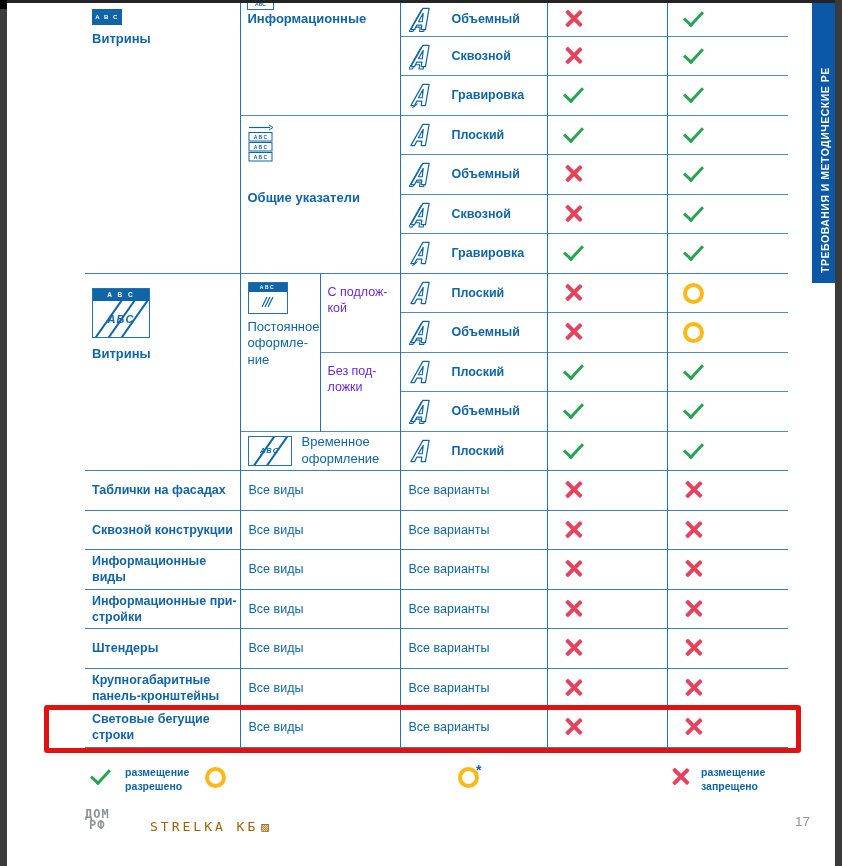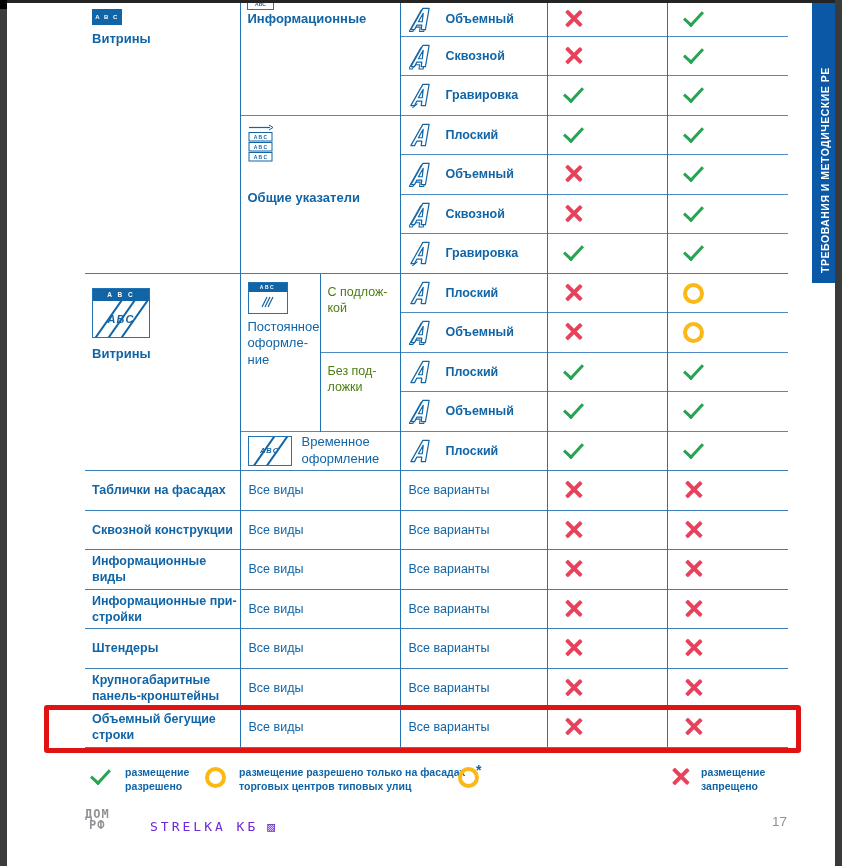--- a/index.html
+++ b/index.html
@@ -25,22 +25,22 @@
   td.cat{vertical-align:top;}
   td.type,td.sub,td.variant,td.m,td.kinds,td.variants{border-left:1px solid #2273B4;}
   td.bt{border-top:1px solid #4E8BC2;}
   tr.sec>td{border-top:1px solid #3F7FB8;}
   tr.btm>td{border-bottom:1px solid #3F7FB8;}
   td.type{vertical-align:top;padding:8px 5px 0 7px;}
   td.sub{vertical-align:top;padding:10px 4px 0 7px;}
   .cat-label{font-weight:bold;font-size:13px;color:#1165A6;white-space:pre-line;line-height:1.25;padding-left:7px;}
   .type-label{font-weight:bold;font-size:13px;color:#1165A6;line-height:1.25;}
   .type-label-reg{font-weight:normal;font-size:13px;color:#1165A6;white-space:pre-line;line-height:1.3;}
-  .sub-label{font-weight:normal;font-size:12.5px;color:#4d7c0f;white-space:pre-line;line-height:1.3;}
-  .v-label{font-weight:bold;font-size:12.5px;color:#1165A6;}
+  .sub-label{font-weight:normal;font-size:12.5px;color:#6d28d9;white-space:pre-line;line-height:1.3;}
+  .v-label{font-weight:bold;font-size:12.5px;color:#1165A6;margin-left:6px;}
   .plain-label{font-weight:normal;font-size:12.5px;color:#1165A6;padding-left:8px;}
   .simple-label{font-weight:bold;font-size:12.5px;color:#1165A6;white-space:pre-line;line-height:1.3;padding-left:7px;}
   .vcell{display:flex;align-items:center;gap:13px;padding-left:8px;}
   .type-h{display:flex;align-items:center;gap:10px;}
   td.m{padding-left:13px;}
 
   
   .mark{position:relative;display:inline-block;width:26px;height:26px;flex:none;vertical-align:middle;}
   .mark[data-mark="check"]::before{content:"";position:absolute;left:3px;top:5px;width:16px;height:8px;
     border-left:3.5px solid #27A351;border-bottom:3.5px solid #27A351;transform:rotate(-47deg);}
@@ -85,24 +85,24 @@
   .lg .mark{margin-top:1px;}
   .lg1{left:81px;}  .lg1 .lg-text{margin-left:11px;}
   .lg2{left:196px;} .lg2 .lg-text{margin-left:10px;}
   .lg3{left:449px;} .lg3 .lg-text{margin-left:8px;}
   .lg4{left:661px;} .lg4 .lg-text{margin-left:7px;}
   .lg-star{color:#1165A6;font-weight:bold;font-size:14px;margin-left:-6px;line-height:1;}
 
   
   .logo{position:absolute;left:78px;top:806px;color:#8F9296;font-family:"DejaVu Sans Mono",monospace;
     font-weight:bold;font-size:12px;line-height:.95;letter-spacing:1px;text-align:center;}
-  .studio{position:absolute;left:143px;top:816px;color:#6d28d9;font-family:"DejaVu Sans Mono",monospace;
-    font-size:13px;letter-spacing:3px;display:flex;align-items:center;gap:9px;}
+  .studio{position:absolute;left:143px;top:816px;color:#a16207;font-family:"DejaVu Sans Mono",monospace;
+    font-size:13px;letter-spacing:3px;display:flex;align-items:center;gap:3px;}
   .hatch{font-size:13px;letter-spacing:0;}
-  .pagenum{position:absolute;left:765px;top:811px;color:#8F9296;font-size:13.5px;}
+  .pagenum{position:absolute;left:788px;top:811px;color:#8F9296;font-size:13.5px;}
 </style>
 </head>
 <body>
 
 <svg width="0" height="0" style="position:absolute" aria-hidden="true">
   <defs>
     <g id="a-flat" fill="#fff" stroke="#1165A6" stroke-width="1.3" stroke-linejoin="round">
       <path d="M15 3.5 L21.8 3.5 L17.8 26.5 L13.2 26.5 L13.9 21.7 L8.4 21.7 L6 26.5 L2 26.5 Z"></path>
       <path d="M10.2 18 L14.4 18 L15.4 8.8 Z"></path>
     </g>
@@ -444,21 +444,21 @@
                 <div class="plain-label">Все виды</div>
               </td>
           <td class="variants">
                 <div class="plain-label">Все варианты</div>
               </td>
           <td class="m"><span class="mark" data-mark="cross"></span></td>
           <td class="m"><span class="mark" data-mark="cross"></span></td>
         </tr>
         <tr class="sec btm">
           <td class="cat" style="vertical-align:middle">
-                <div class="simple-label">Объемный бегущие
+                <div class="simple-label">Световые бегущие
 строки</div>
               </td>
           <td class="kinds" colspan="2">
                 <div class="plain-label">Все виды</div>
               </td>
           <td class="variants">
                 <div class="plain-label">Все варианты</div>
               </td>
           <td class="m"><span class="mark" data-mark="cross"></span></td>
           <td class="m"><span class="mark" data-mark="cross"></span></td>
@@ -469,22 +469,20 @@
 
     <div class="hl-box"></div>
 
     <div class="lg lg1">
       <span class="mark" data-mark="check"></span>
       <span class="lg-text">размещение
 разрешено</span>
     </div>
     <div class="lg lg2">
       <span class="mark" data-mark="circle"></span>
-      <span class="lg-text">размещение разрешено только на фасадах
-торговых центров типовых улиц</span>
     </div>
     <div class="lg lg3">
       <span class="mark" data-mark="circle"></span>
       <span class="lg-star">*</span>
     </div>
     <div class="lg lg4">
       <span class="mark" data-mark="cross"></span>
       <span class="lg-text">размещение
 запрещено</span>
     </div>

